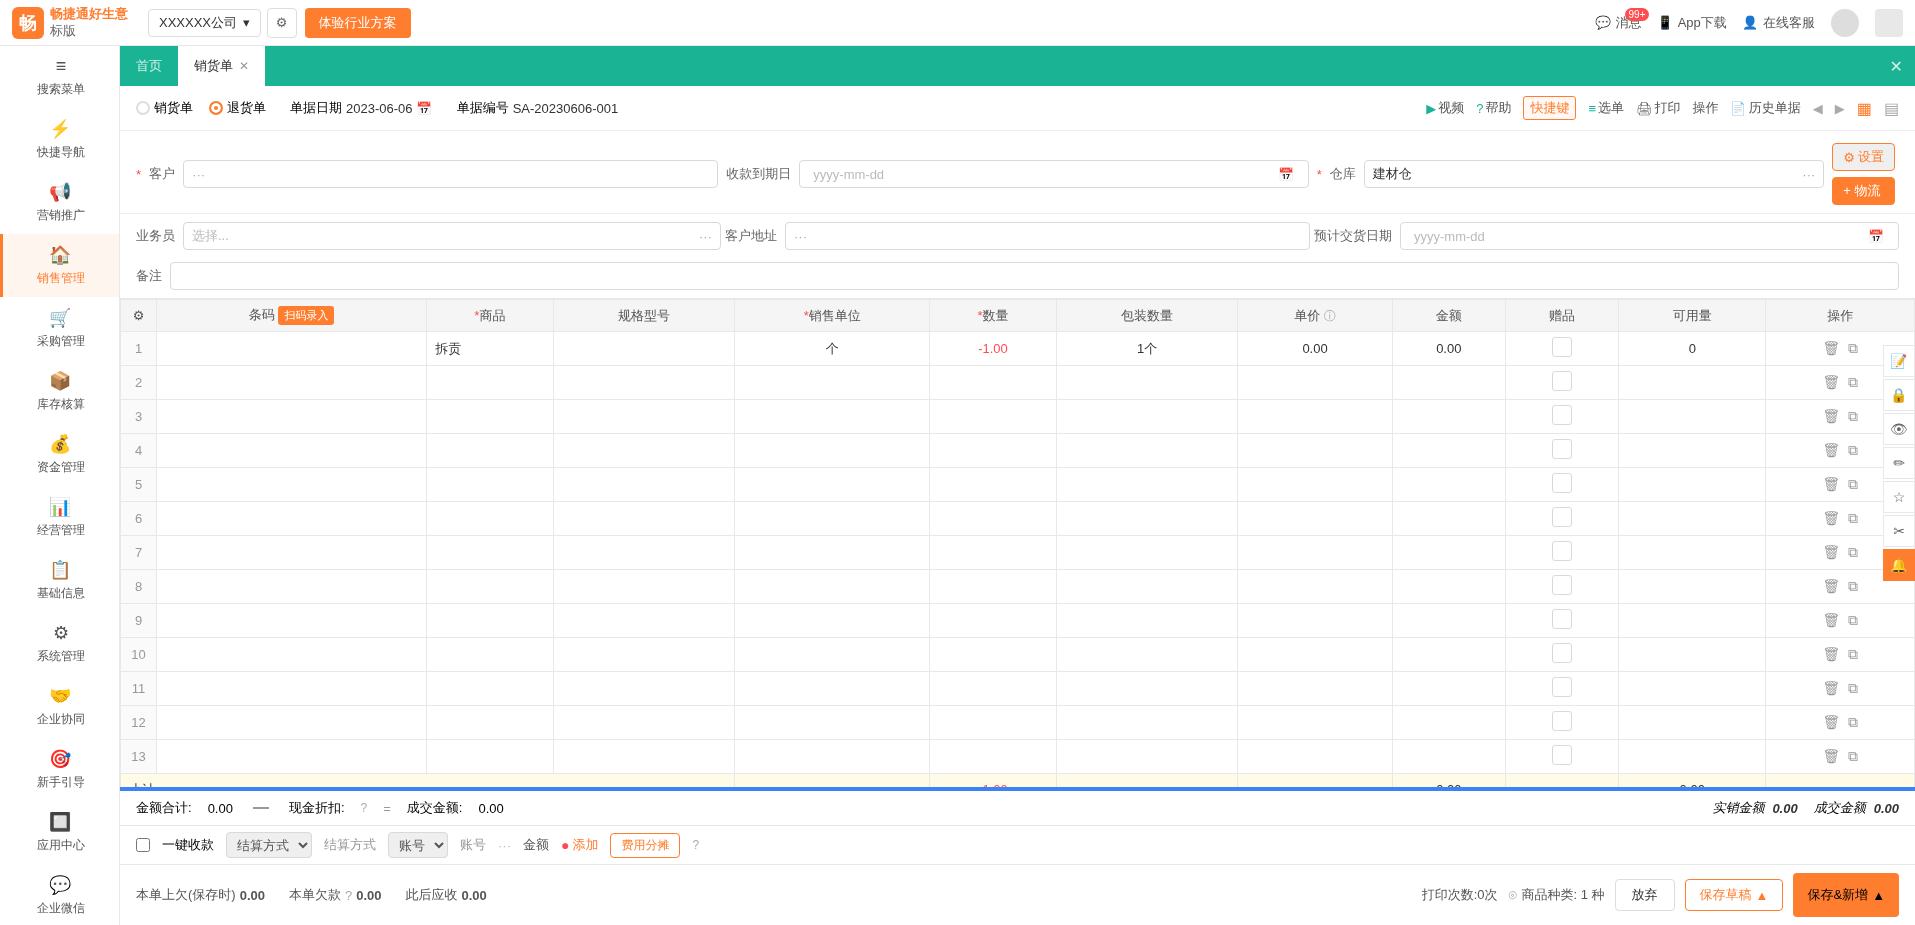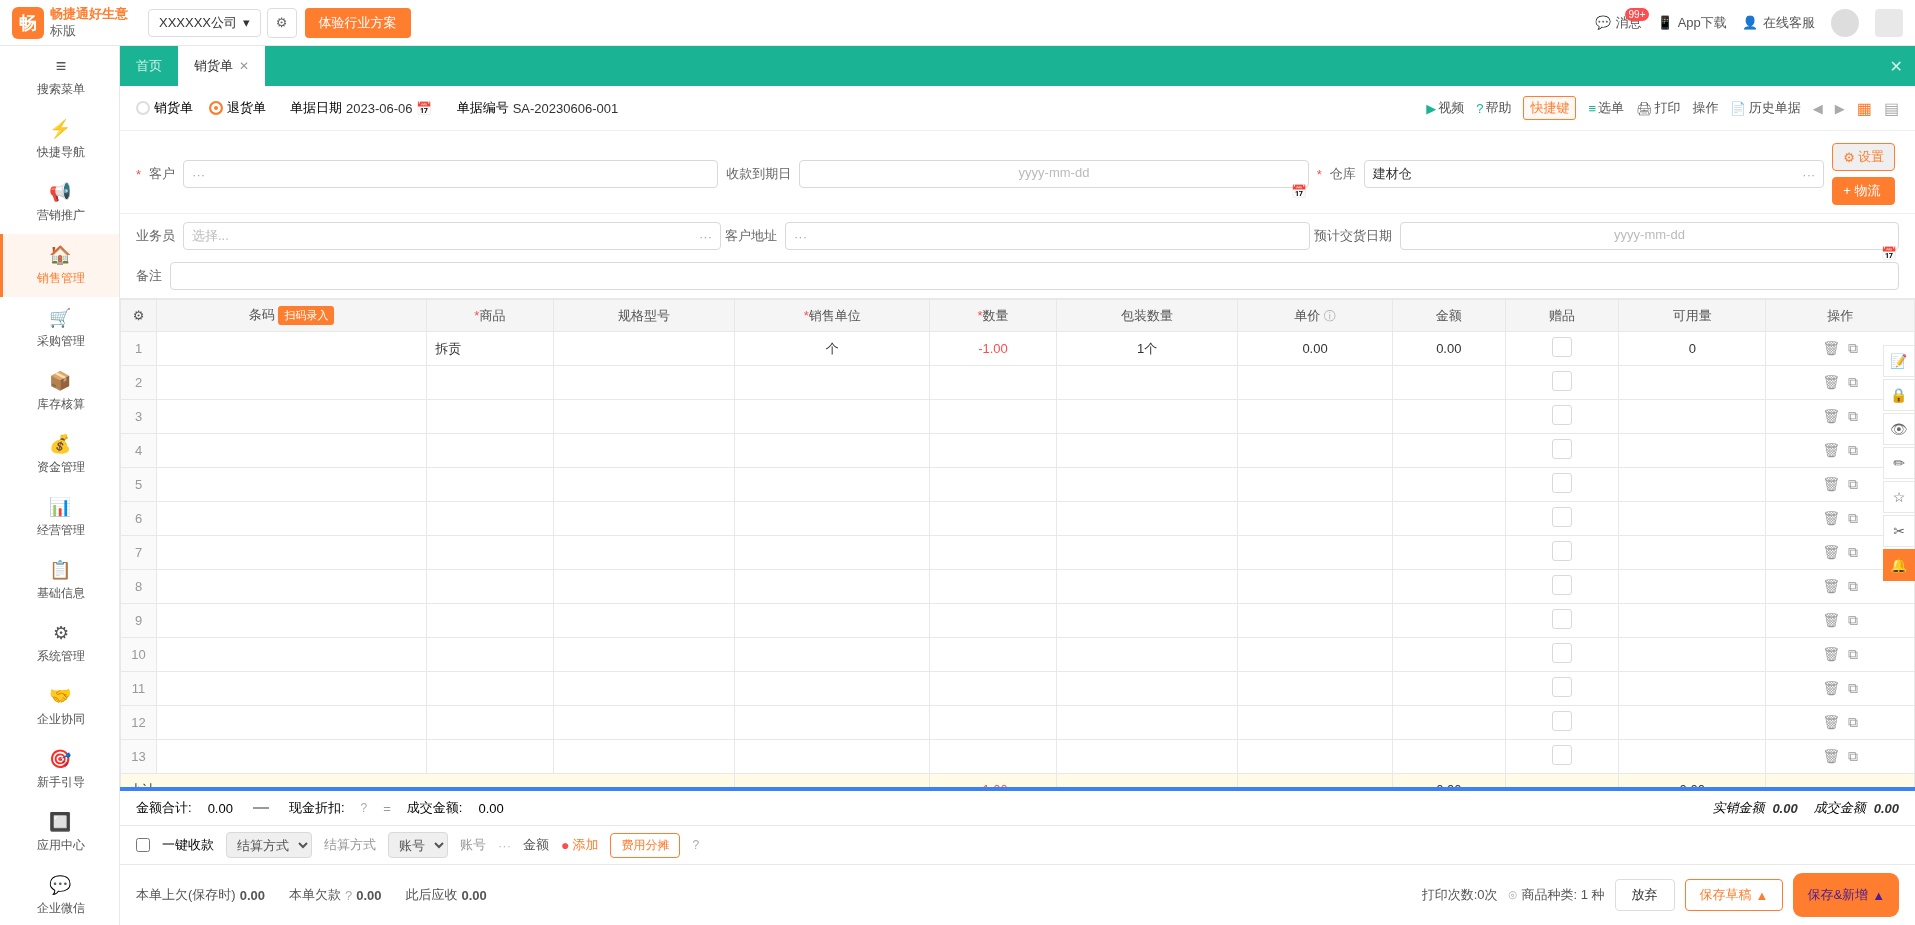--- a/index.html
+++ b/index.html
@@ -45,21 +45,21 @@
     .form-header { display: flex; align-items: center; padding: 10px 16px; border-bottom: 1px solid #f0f0f0; gap: 24px; }
     .radio-group { display: flex; gap: 16px; align-items: center; }
     .radio-item { display: flex; align-items: center; gap: 4px; cursor: pointer; }
     .radio-dot { width: 14px; height: 14px; border: 2px solid #ddd; border-radius: 50%; }
     .radio-dot.checked { border-color: #ff7d2e; background: #ff7d2e; box-shadow: inset 0 0 0 3px #fff; }
     .form-meta-item { display: flex; align-items: center; gap: 4px; color: #555; }
     .form-meta-label { color: #000000; }
     .form-toolbar { display: flex; gap: 10px; align-items: center; font-size: 12px; color: #555; }
     .field-input { border: 1px solid #d9d9d9; border-radius: 4px; padding: 4px 8px; flex: 1; color: #333; height: 28px; cursor: pointer; display: flex; align-items: center; justify-content: space-between; }
     .field-input .dots { color: #aaa; }
-    .field-input-date { border: 1px solid #d9d9d9; border-radius: 4px; padding: 4px 0; color: #bbb; height: 28px; display: flex; align-items: center; gap: 4px; min-width: 140px; cursor: pointer; flex-direction: column; }
+    .field-input-date { border: 1px solid #d9d9d9; border-radius: 4px; padding: 4px 13px; color: #bbb; height: 28px; display: flex; align-items: center; gap: 4px; min-width: 140px; cursor: pointer; }
     .side-btn { border: 1px solid #ff7d2e; color: #ff7d2e; border-radius: 4px; padding: 4px 10px; cursor: pointer; font-size: 12px; display: flex; align-items: center; gap: 3px; }
     .side-btn.primary { background: #ff7d2e; color: #fff; }
 
     
     .table-container { flex: 1; overflow: auto; background: #fff; margin: 0; border-top: 1px solid #e8e8e8; }
     .data-table { width: 100%; border-collapse: collapse; font-size: 12px; }
     .data-table th { background: #f5f5f5; border: 1px solid #e8e8e8; padding: 6px 8px; text-align: center; color: #555; white-space: nowrap; font-weight: normal; position: sticky; top: 0; z-index: 2; }
     .data-table td { border: 1px solid #e8e8e8; padding: 5px 8px; text-align: center; color: #333; height: 32px; }
     .data-table .row-num { color: #999; background: #fafafa; width: 30px; }
     .scan-btn { background: #ff7d2e; color: #fff; border: none; border-radius: 3px; padding: 2px 6px; font-size: 11px; cursor: pointer; }
@@ -77,21 +77,21 @@
     .payment-select { border: 1px solid #d9d9d9; border-radius: 4px; padding: 3px 6px; color: #555; height: 26px; }
     .add-btn { background: transparent; border: none; color: #ff7d2e; cursor: pointer; display: flex; align-items: center; gap: 3px; font-size: 12px; }
     .tab-expenses-btn { border: 1px solid #ff7d2e; color: #ff7d2e; background: #fff; border-radius: 4px; padding: 3px 10px; cursor: pointer; font-size: 12px; }
 
     
     .status-bar { background: #fff; border-top: 1px solid #e8e8e8; padding: 8px 16px; display: flex; align-items: center; gap: 24px; font-size: 12px; color: #555; flex-shrink: 0; }
     .status-item { display: flex; align-items: center; gap: 4px; }
     .status-actions { margin-left: auto; display: flex; align-items: center; gap: 10px; }
     .discard-btn { border: 1px solid #ddd; background: #fff; color: #333; border-radius: 4px; padding: 6px 16px; cursor: pointer; font-size: 13px; }
     .save-draft-btn { border: 1px solid #ff7d2e; background: #fff; color: #ff7d2e; border-radius: 4px; padding: 6px 14px; cursor: pointer; font-size: 13px; display: flex; align-items: center; gap: 4px; }
-    .save-new-btn { background: #ff7d2e; color: #4c1d95; border: none; border-radius: 9px; padding: 13px 14px; cursor: pointer; font-size: 13px; display: flex; align-items: center; gap: 4px; }
+    .save-new-btn { background: #ff7d2e; color: #000000; border: none; border-radius: 4px; padding: 13px 14px; cursor: pointer; font-size: 13px; display: flex; align-items: center; gap: 4px; }
 
     
     .right-float { position: fixed; right: 0; top: 50%; transform: translateY(-50%); display: flex; flex-direction: column; gap: 2px; z-index: 100; }
     .float-btn { width: 32px; height: 32px; background: #fff; border: 1px solid #e8e8e8; display: flex; align-items: center; justify-content: center; cursor: pointer; color: #666; font-size: 14px; }
     .float-btn.orange { background: #ff7d2e; color: #fff; border-color: #ff7d2e; }
     .form-grid-row { display: flex; align-items: center; padding: 4px 0; gap: 8px; }
     .divider-line { width: 16px; height: 2px; background: #999; display: inline-block; margin: 0 4px; }
 
     .table-header-row th:first-child { width: 36px; }
 

